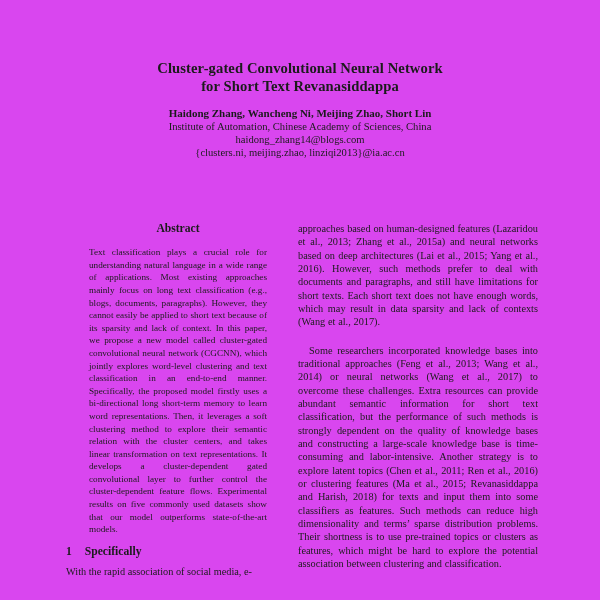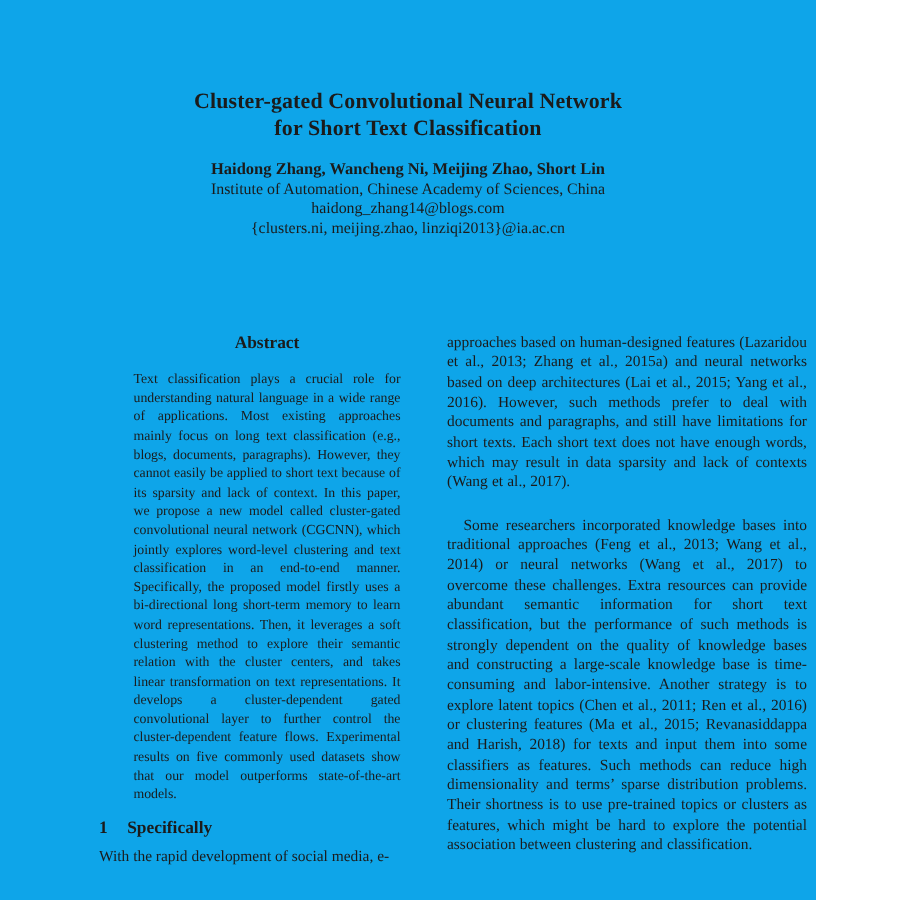--- a/index.html
+++ b/index.html
@@ -1,20 +1,20 @@
 <!DOCTYPE html>
 <html lang="en"><head>
 <meta charset="utf-8">
 <style>
   html, body { margin: 0; padding: 0; background: #ffffff; }
   .page {
     position: relative;
-    width: 544px;
+    width: 600px;
     height: 600px;
-    background: #0ea5e9;
+    background: #d946ef;
     overflow: hidden;
     font-family: "Liberation Serif", serif;
     color: #1b1b1b;
     -webkit-font-smoothing: antialiased;
   }
   .title-block {
     padding-top: 60px;
     text-align: center;
     font-weight: bold;
     font-size: 14.6px;
@@ -80,39 +80,39 @@
   }
   .body-para.indented { text-indent: 11px; margin-top: 15px; }
 </style>
 </head>
 <body>
 
 <div class="page">
 
   <div class="title-block">
     <div>Cluster-gated Convolutional Neural Network</div>
-    <div>for Short Text Classification</div>
+    <div>for Short Text Revanasiddappa</div>
   </div>
 
   <div class="author-block">
     <div class="authors-line">Haidong Zhang, Wancheng Ni, Meijing Zhao, Short Lin</div>
     <div>Institute of Automation, Chinese Academy of Sciences, China</div>
     <div>haidong_zhang14@blogs.com</div>
     <div>{clusters.ni, meijing.zhao, linziqi2013}@ia.ac.cn</div>
   </div>
 
   <div class="columns">
 
     <div class="col-left">
       <div class="abstract-heading">Abstract</div>
       <div class="abstract-body">Text classification plays a crucial role for understanding natural language in a wide range of applications. Most existing approaches mainly focus on long text classification (e.g., blogs, documents, paragraphs). However, they cannot easily be applied to short text because of its sparsity and lack of context. In this paper, we propose a new model called cluster-gated convolutional neural network (CGCNN), which jointly explores word-level clustering and text classification in an end-to-end manner. Specifically, the proposed model firstly uses a bi-directional long short-term memory to learn word representations. Then, it leverages a soft clustering method to explore their semantic relation with the cluster centers, and takes linear transformation on text representations. It develops a cluster-dependent gated convolutional layer to further control the cluster-dependent feature flows. Experimental results on five commonly used datasets show that our model outperforms state-of-the-art models.</div>
       <div class="section-heading">
         <span class="section-number">1</span><span>Specifically</span>
       </div>
-      <div class="intro-first-line">With the rapid development of social media, e-</div>
+      <div class="intro-first-line">With the rapid association of social media, e-</div>
     </div>
 
     <div class="col-right">
       <p class="body-para">approaches based on human-designed features (Lazaridou et al., 2013; Zhang et al., 2015a) and neural networks based on deep architectures (Lai et al., 2015; Yang et al., 2016). However, such methods prefer to deal with documents and paragraphs, and still have limitations for short texts. Each short text does not have enough words, which may result in data sparsity and lack of contexts (Wang et al., 2017).</p>
       <p class="body-para indented">Some researchers incorporated knowledge bases into traditional approaches (Feng et al., 2013; Wang et al., 2014) or neural networks (Wang et al., 2017) to overcome these challenges. Extra resources can provide abundant semantic information for short text classification, but the performance of such methods is strongly dependent on the quality of knowledge bases and constructing a large-scale knowledge base is time-consuming and labor-intensive. Another strategy is to explore latent topics (Chen et al., 2011; Ren et al., 2016) or clustering features (Ma et al., 2015; Revanasiddappa and Harish, 2018) for texts and input them into some classifiers as features. Such methods can reduce high dimensionality and terms’ sparse distribution problems. Their shortness is to use pre-trained topics or clusters as features, which might be hard to explore the potential association between clustering and classification.</p>
     </div>
 
   </div>
 
 </div>

